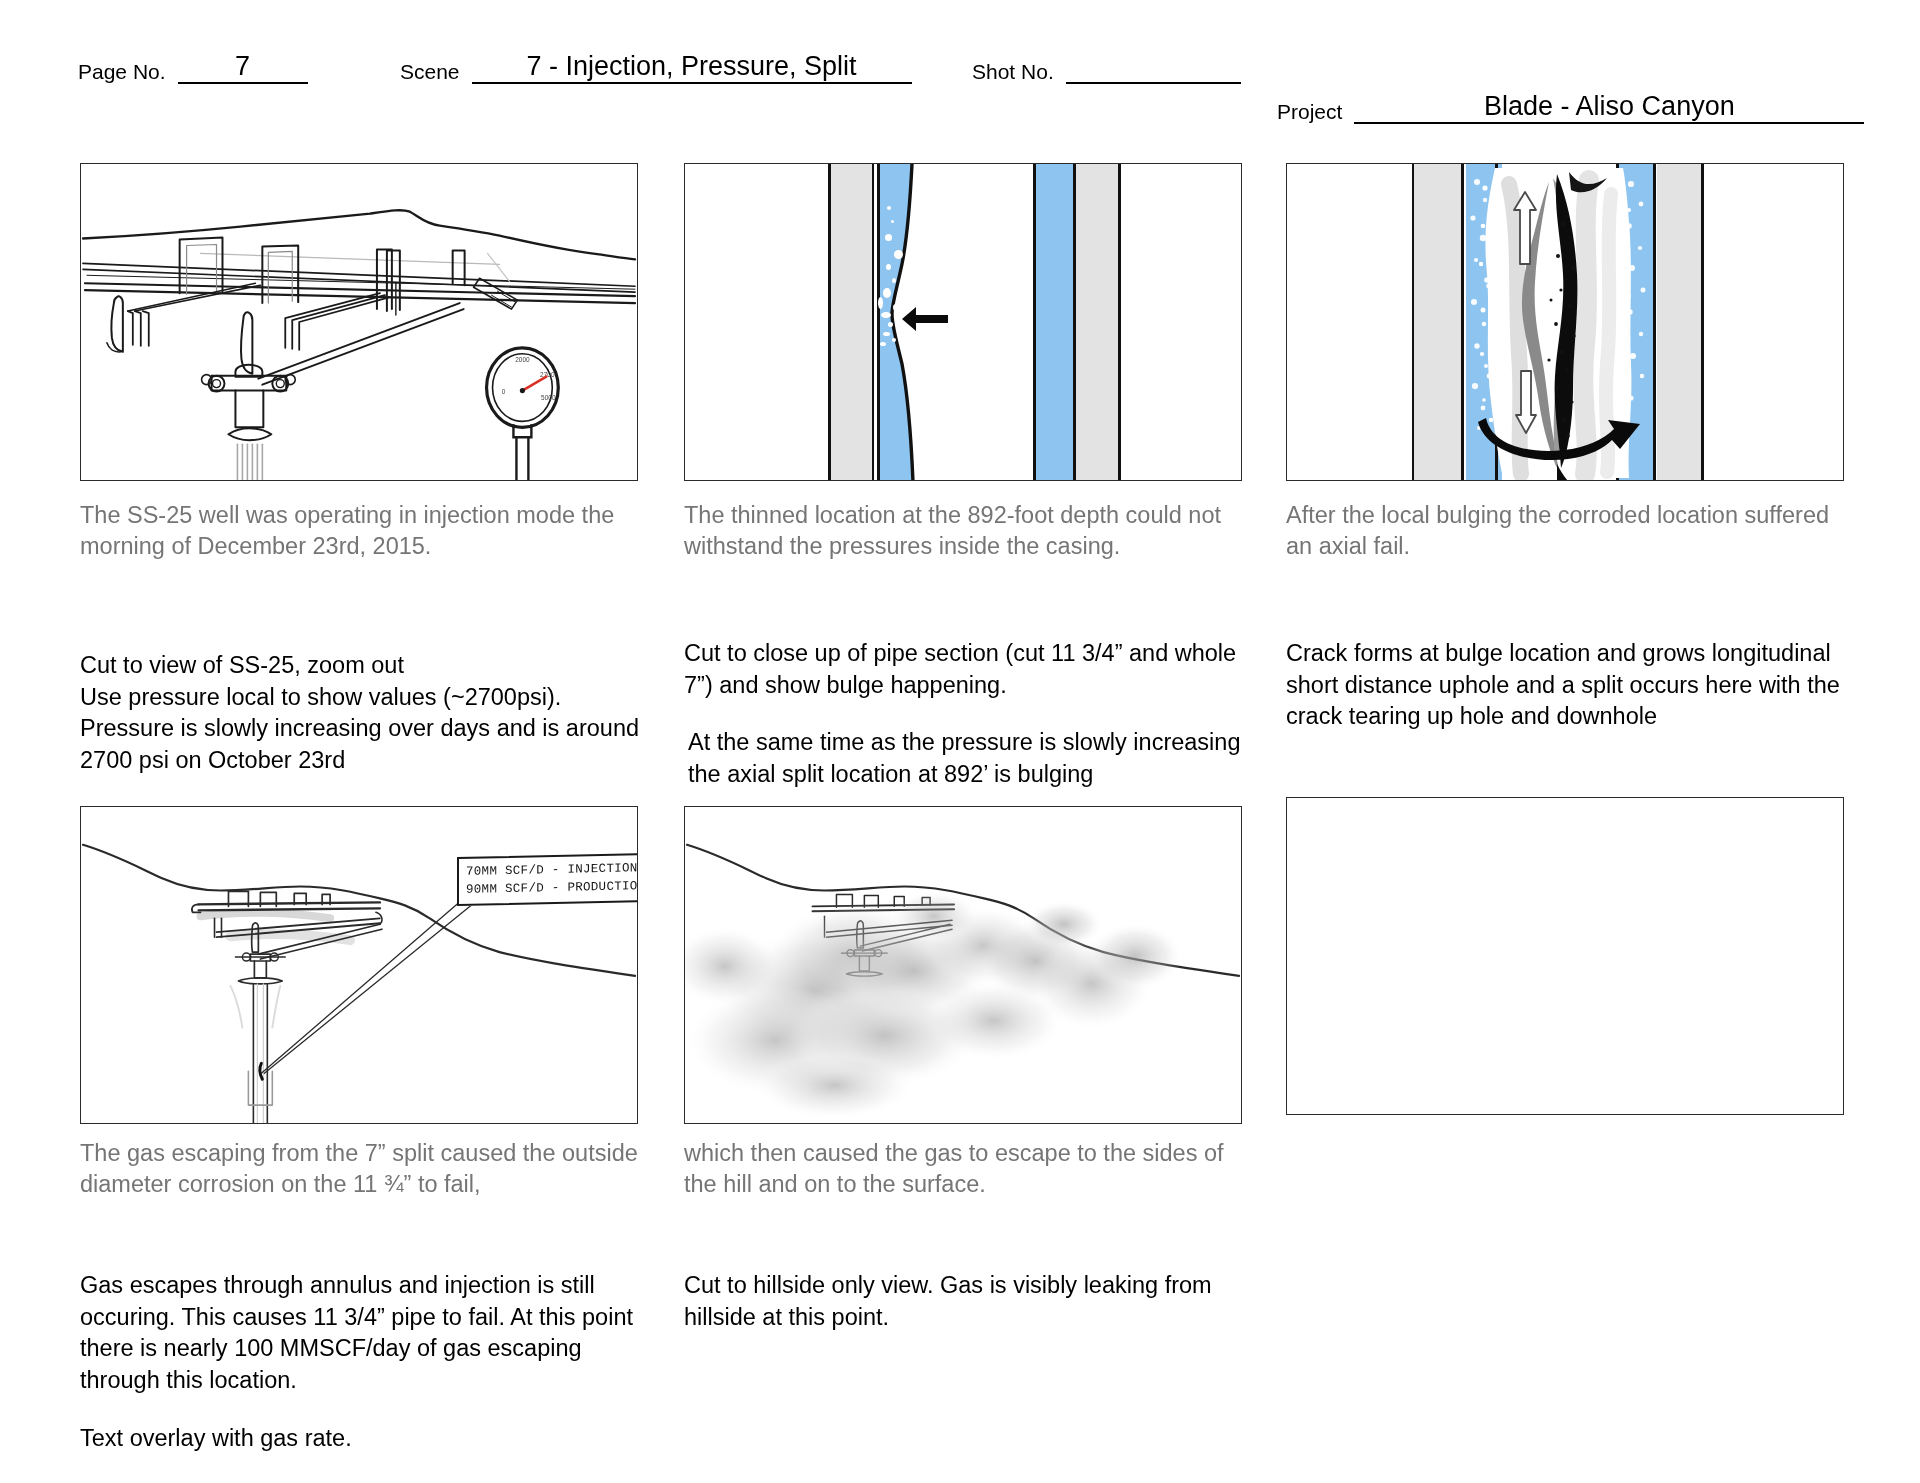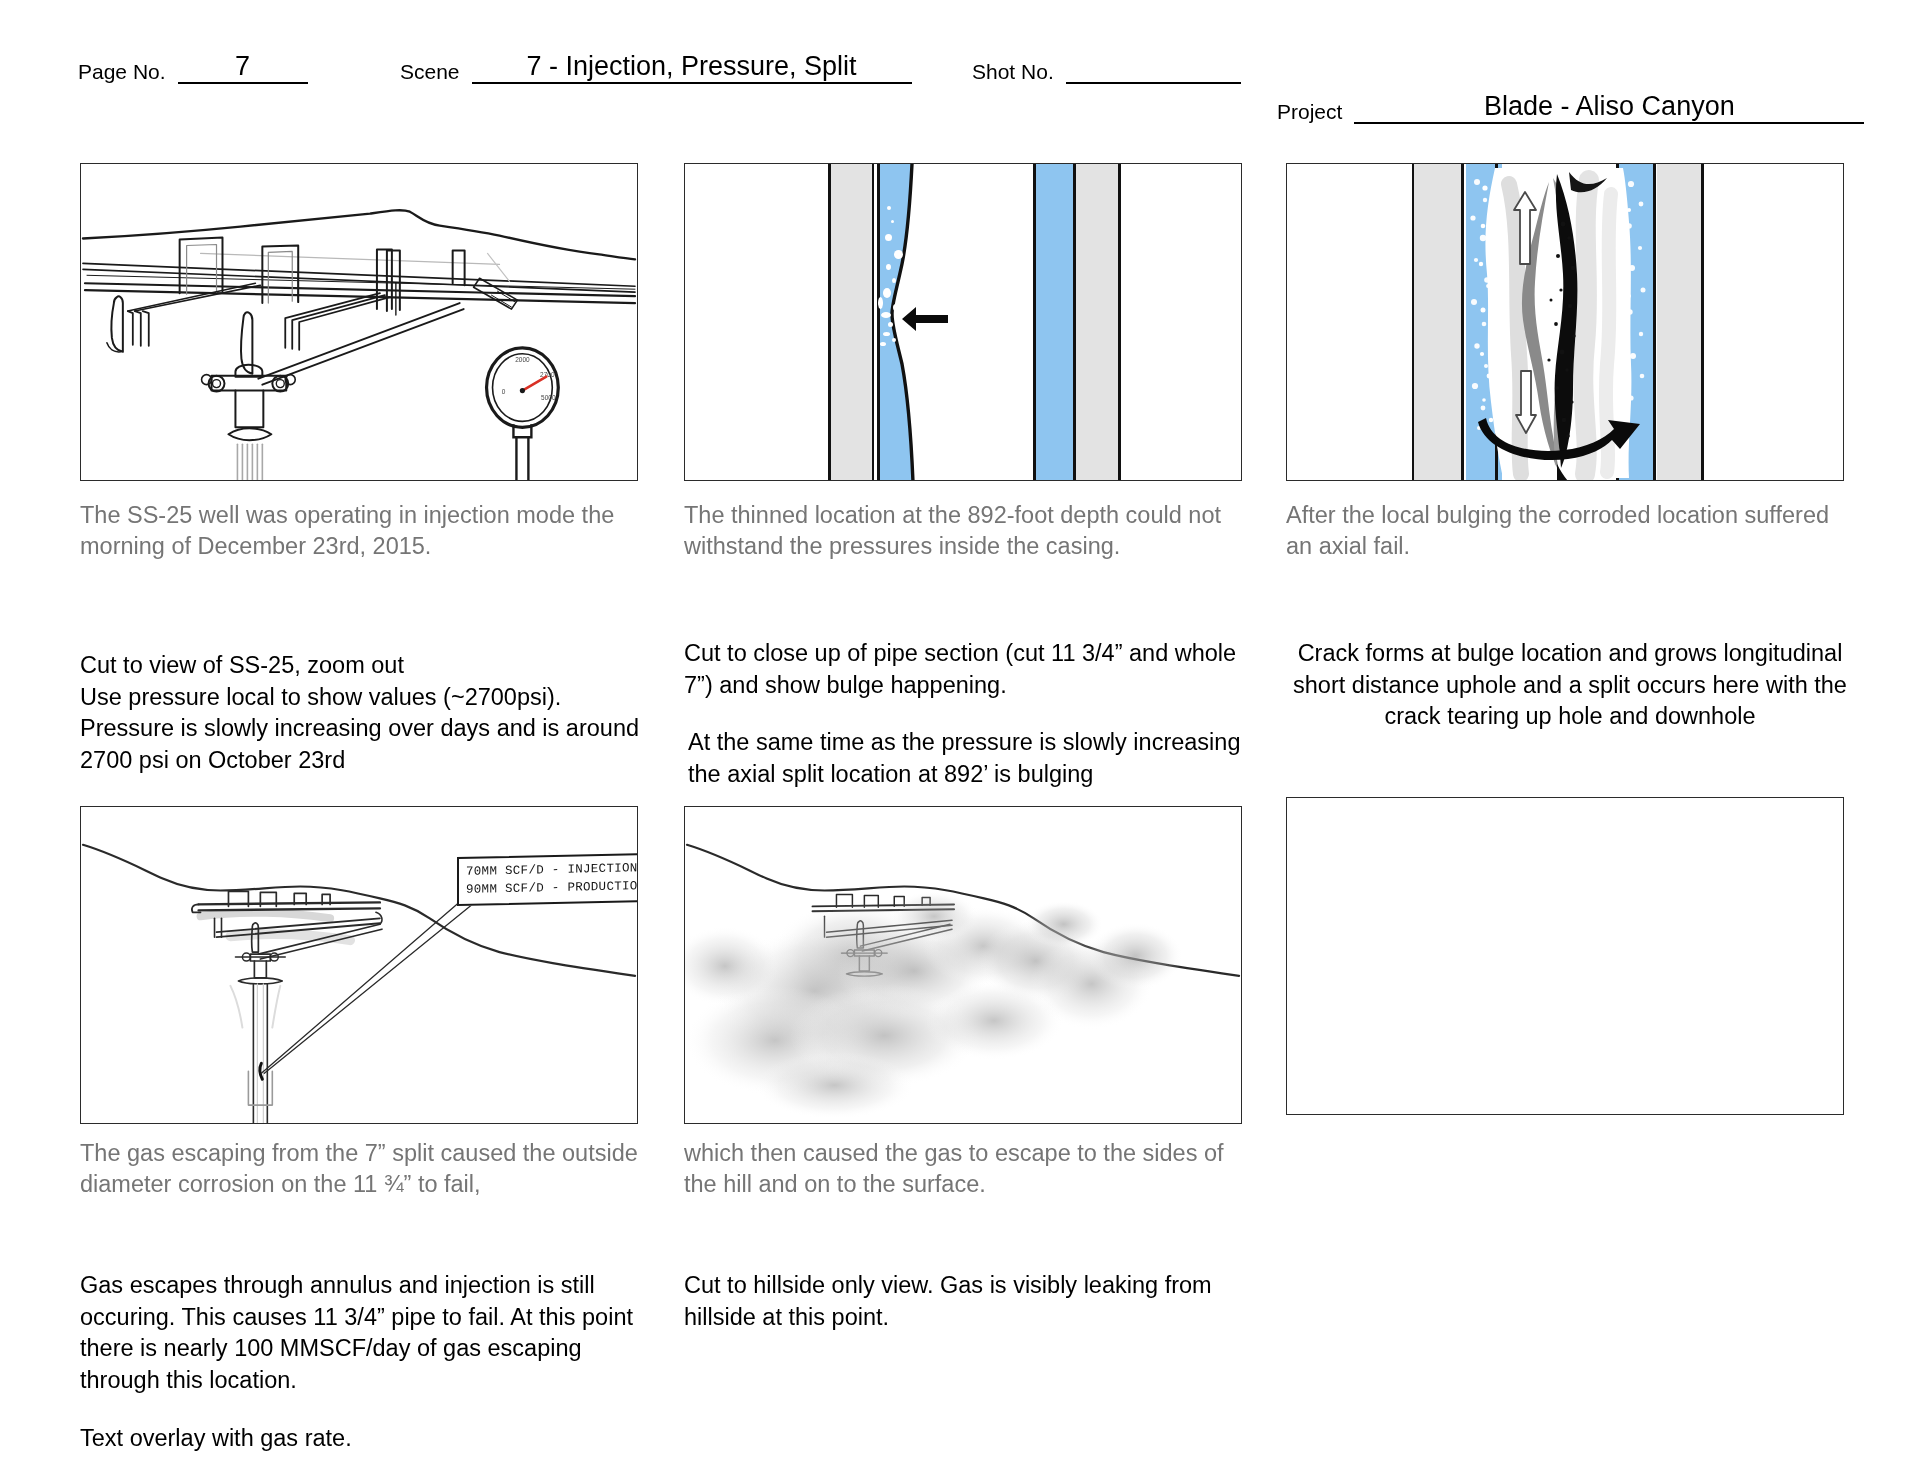--- a/index.html
+++ b/index.html
@@ -602,19 +602,19 @@
       <svg style="position:absolute; left:185px; top:240px; width:175px; height:60px;" viewBox="0 0 175 60">
         <path d="M6,18 C14,48 60,60 96,55 C118,52 132,44 140,36
                  L148,45 L168,20 L136,16 L142,25
                  C132,35 114,44 92,46 C58,50 20,42 14,14 Z" fill="#0a0a0a"></path>
       </svg>
     </div>
   </div>
 
   <div class="caption cap-a">After the local bulging the corroded location suffered an axial fail.</div>
 
-  <div class="direction" style="top:638px;text-align:center;">Crack forms at bulge location and grows longitudinal short distance uphole and a split occurs here with the crack tearing up hole and downhole</div>
+  <div class="direction" style="top:638px;">Crack forms at bulge location and grows longitudinal short distance uphole and a split occurs here with the crack tearing up hole and downhole</div>
 
   <div class="panel empty" style="top:797px;"></div>
 
   <div class="caption cap-b"></div>
   <div class="direction dir-b"></div>
 </div>
 
 </body></html>

